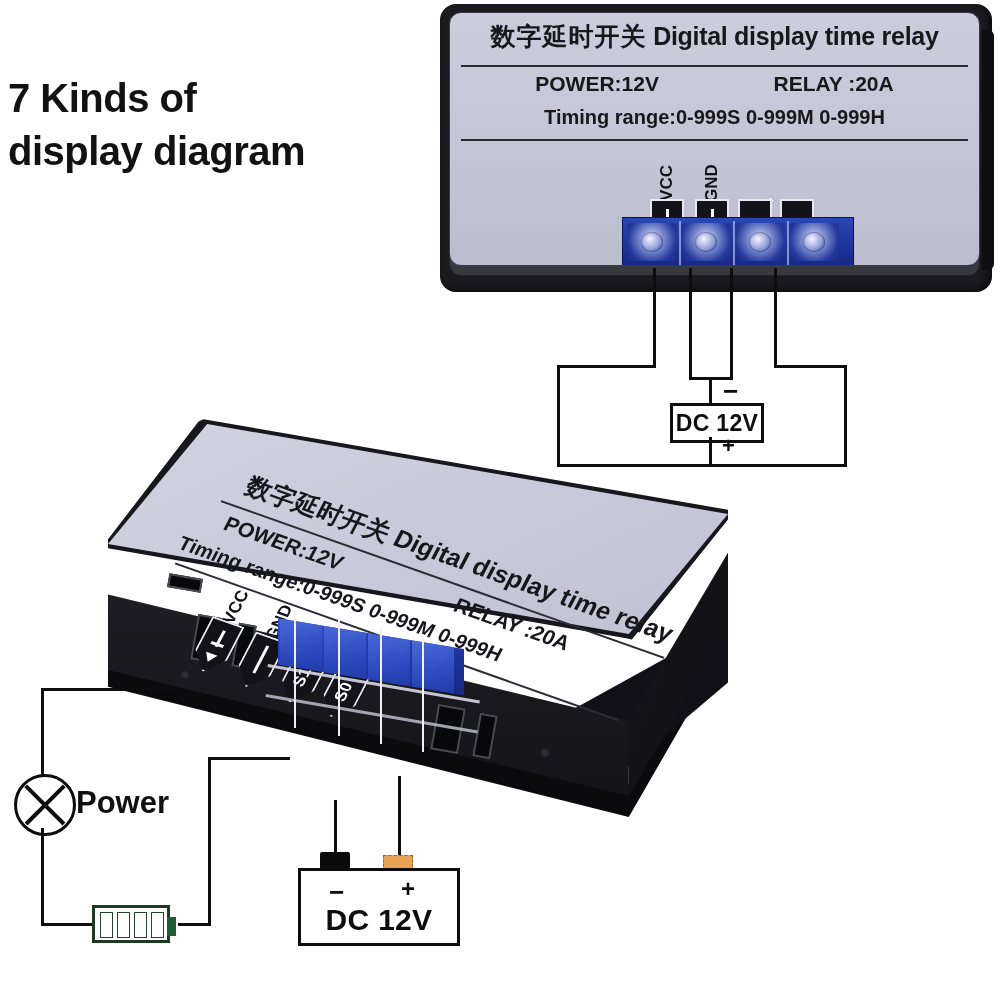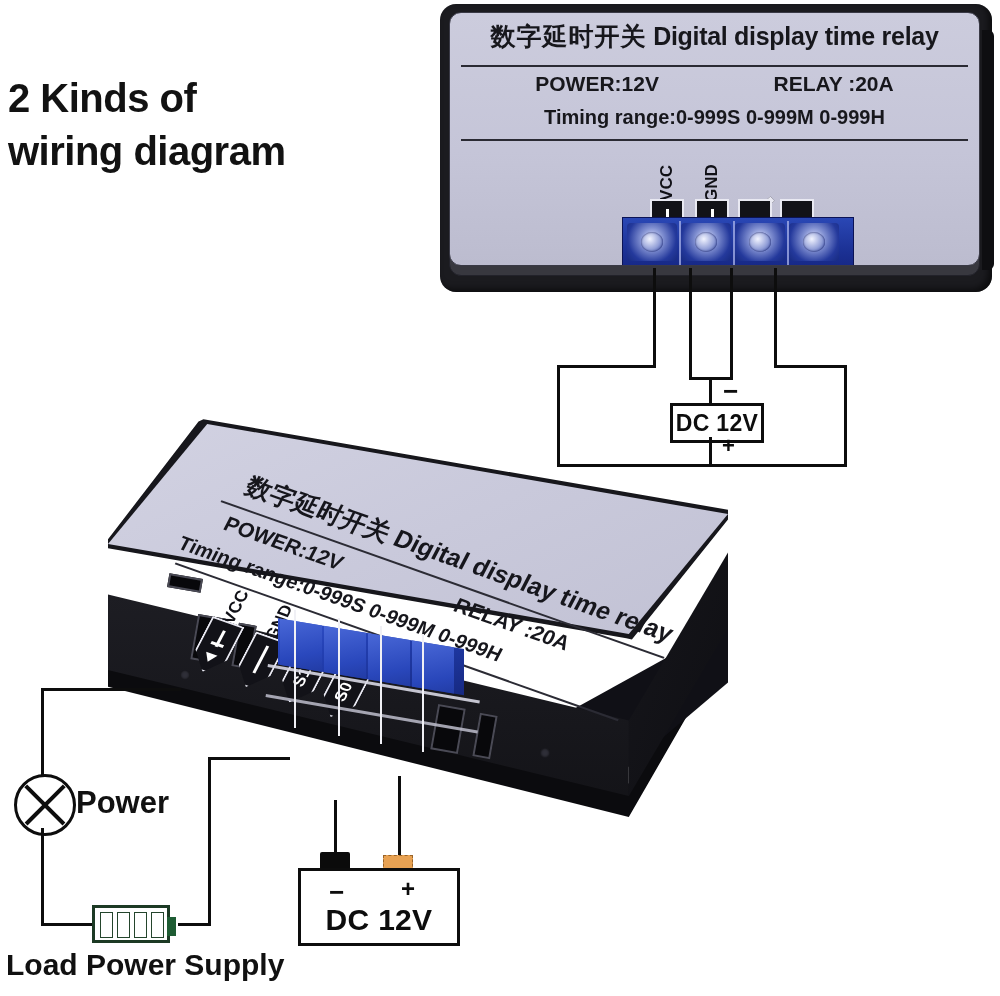--- a/index.html
+++ b/index.html
@@ -136,22 +136,22 @@
   .blk-black{position:absolute;width:30px;height:22px;background:#0b0b0b;border-radius:2px;}
   .blk-orange{position:absolute;width:30px;height:16px;background:#e8a253;border:1px dashed #9a6428;box-sizing:border-box;}
   .caption{position:absolute;font-size:30px;font-weight:bold;color:#111;}
 </style>
 </head>
 <body>
 
 <div class="stage">
 
   <div class="headline">
-    <span>2 Kinds of</span>
-    <span>wiring diagram</span>
+    <span>7 Kinds of</span>
+    <span>display diagram</span>
   </div>
 
   <div id="topDevice">
     <div class="dev-shell"></div>
 
     <div class="dev-skirt">
       <div class="skirt-notch"></div>
     </div>
 
     <div class="dev-face">
@@ -324,21 +324,20 @@
     <div class="c" style="left:22px;"></div>
     <div class="c" style="left:39px;"></div>
     <div class="c" style="left:56px;"></div>
     <div class="nub"></div>
   </div>
 
   <div class="wire wh" style="left:178px;top:923px;width:33px;"></div>
   <div class="wire wv" style="left:208px;top:757px;height:169px;"></div>
   <div class="wire wh" style="left:208px;top:757px;width:82px;"></div>
 
-  <div class="caption" style="left:6px;top:948px;">Load Power Supply</div>
 
   <div class="wire wv" style="left:334px;top:800px;height:56px;"></div>
   <div class="blk-black" style="left:320px;top:852px;"></div>
   <div class="wire wv" style="left:398px;top:776px;height:84px;"></div>
   <div class="blk-orange" style="left:383px;top:855px;"></div>
 
   <div class="psbox" style="left:298px;top:868px;width:156px;height:72px;display:block;">
     <span class="sign" style="left:28px;top:8px;font-size:26px;">−</span>
     <span class="sign" style="left:100px;top:6px;font-size:24px;">+</span>
     <span style="position:absolute;left:0;right:0;top:32px;text-align:center;font-size:30px;font-weight:bold;">DC 12V</span>

